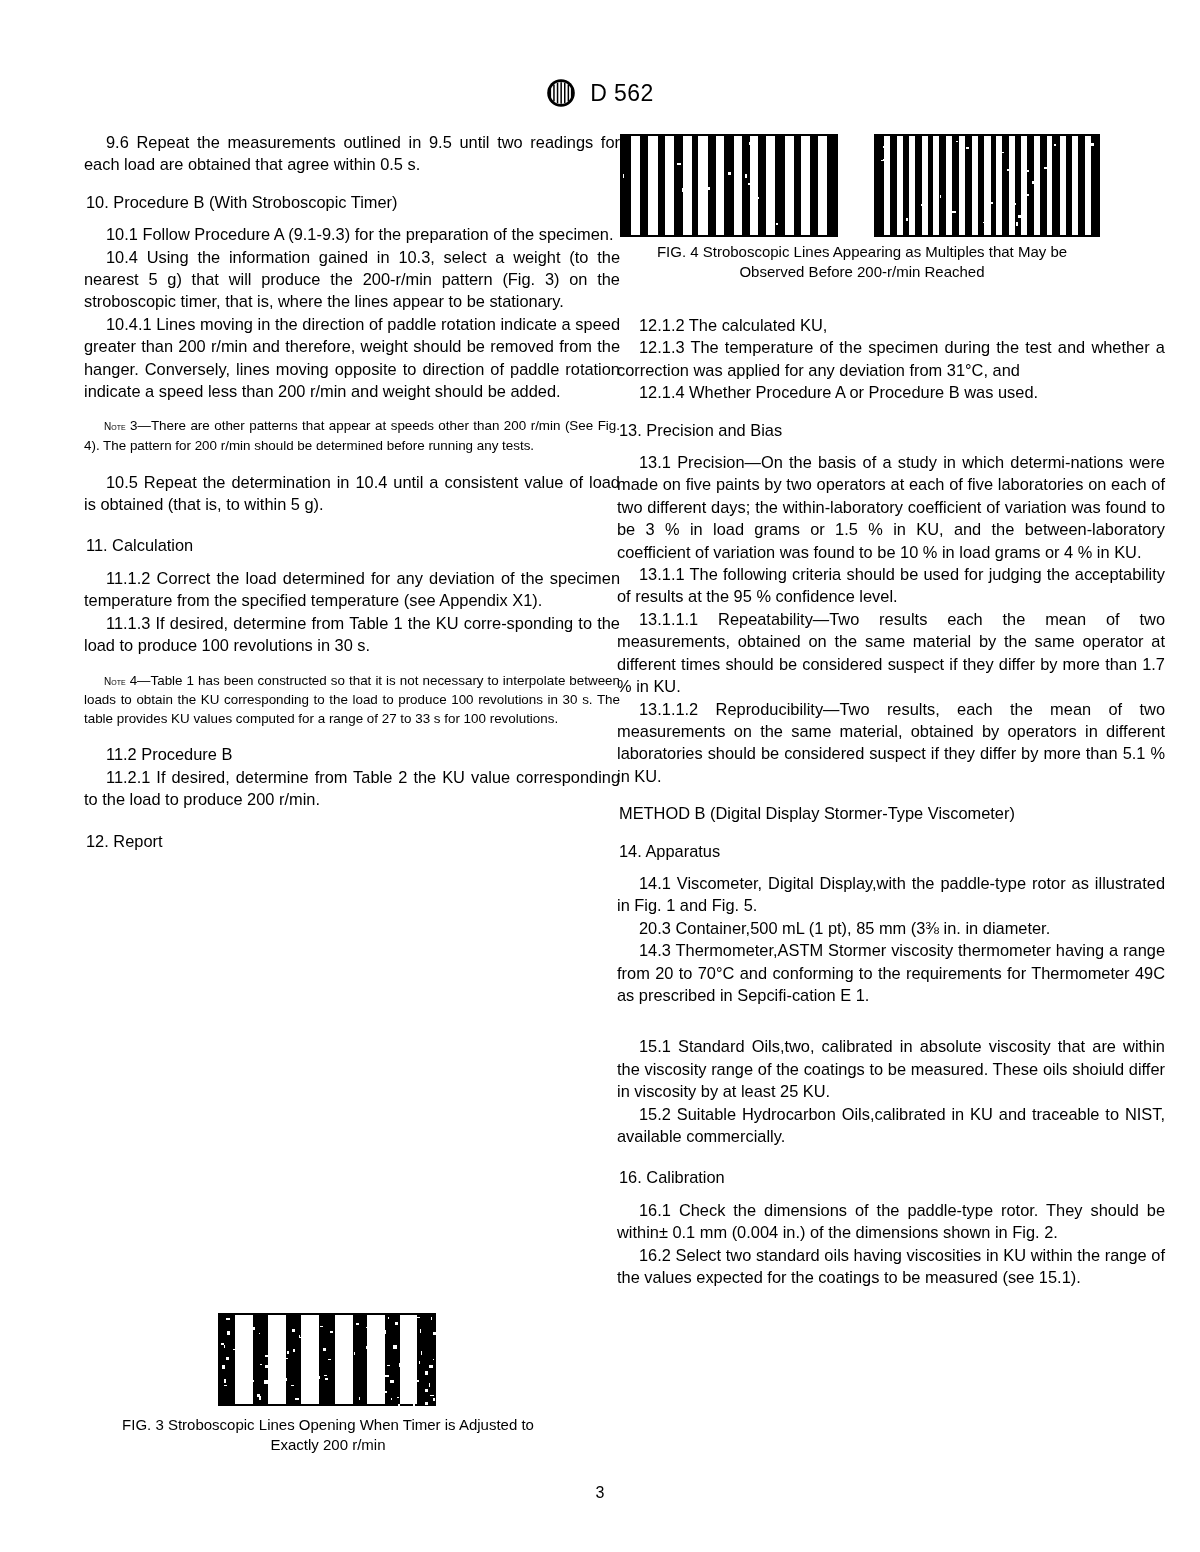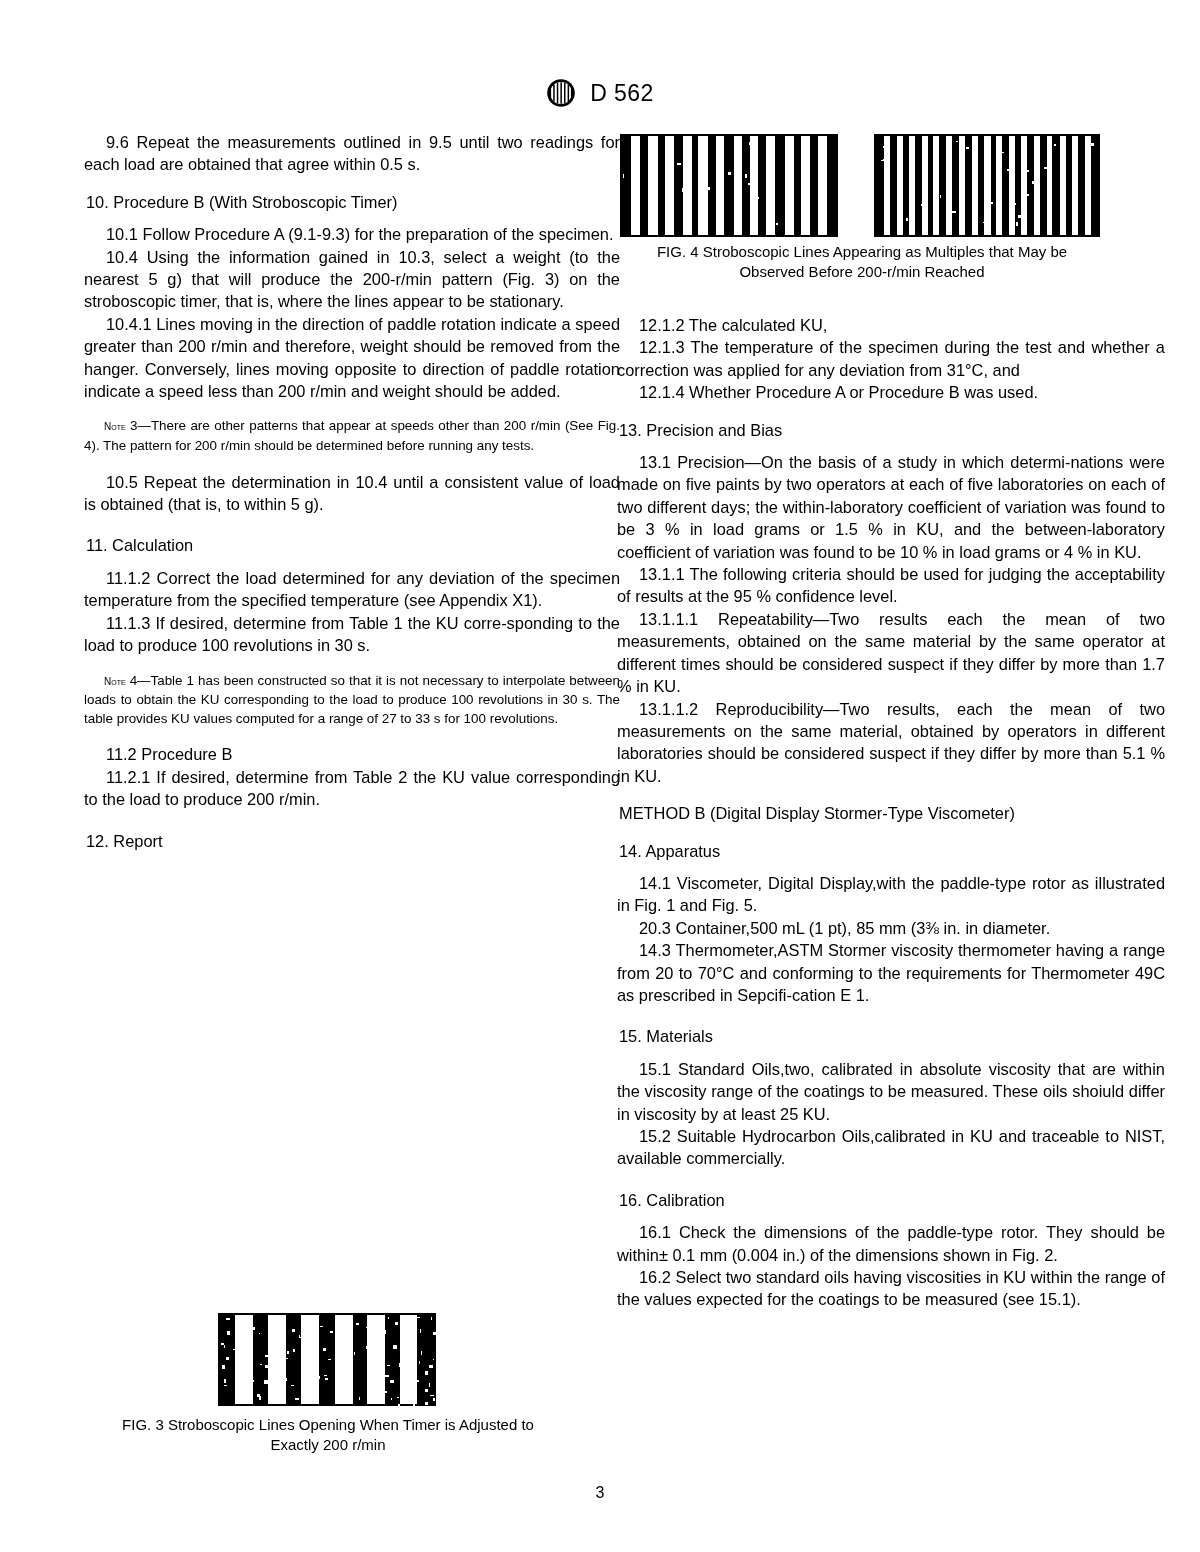--- a/index.html
+++ b/index.html
@@ -318,21 +318,20 @@
     <p class="body">13.1.1.2 Reproducibility—Two results, each the mean of two measurements on the same material, obtained by operators in different laboratories should be considered suspect if they differ by more than 5.1 % in KU.</p>
     <div class="gap-md"></div>
     <p class="sec">METHOD B (Digital Display Stormer-Type Viscometer)</p>
     <div class="gap-md"></div>
     <p class="sec">14.  Apparatus</p>
     <div class="gap-sm"></div>
     <p class="body">14.1 Viscometer, Digital Display,with the paddle-type rotor as illustrated in Fig. 1 and Fig. 5.</p>
     <p class="body">20.3 Container,500 mL (1 pt), 85 mm (3⅜ in. in diameter.</p>
     <p class="body">14.3 Thermometer,ASTM Stormer viscosity thermometer having a range from 20 to 70°C and conforming to the requirements for Thermometer 49C as prescribed in Sepcifi-cation E 1.</p>
     <div class="gap-lg"></div>
-    <p class="sec">15.  Materials</p>
     <div class="gap-sm"></div>
     <p class="body">15.1 Standard Oils,two, calibrated in absolute viscosity that are within the viscosity range of the coatings to be measured. These oils shoiuld differ in viscosity by at least 25 KU.</p>
     <p class="body">15.2 Suitable Hydrocarbon Oils,calibrated in KU and traceable to NIST, available commercially.</p>
     <div class="gap-lg"></div>
     <p class="sec">16.  Calibration</p>
     <div class="gap-sm"></div>
     <p class="body">16.1  Check the dimensions of the paddle-type rotor. They should be within± 0.1 mm (0.004 in.) of the dimensions shown in Fig. 2.</p>
     <p class="body">16.2  Select two standard oils having viscosities in KU within the range of the values expected for the coatings to be measured (see 15.1).</p>
   </div>
 

